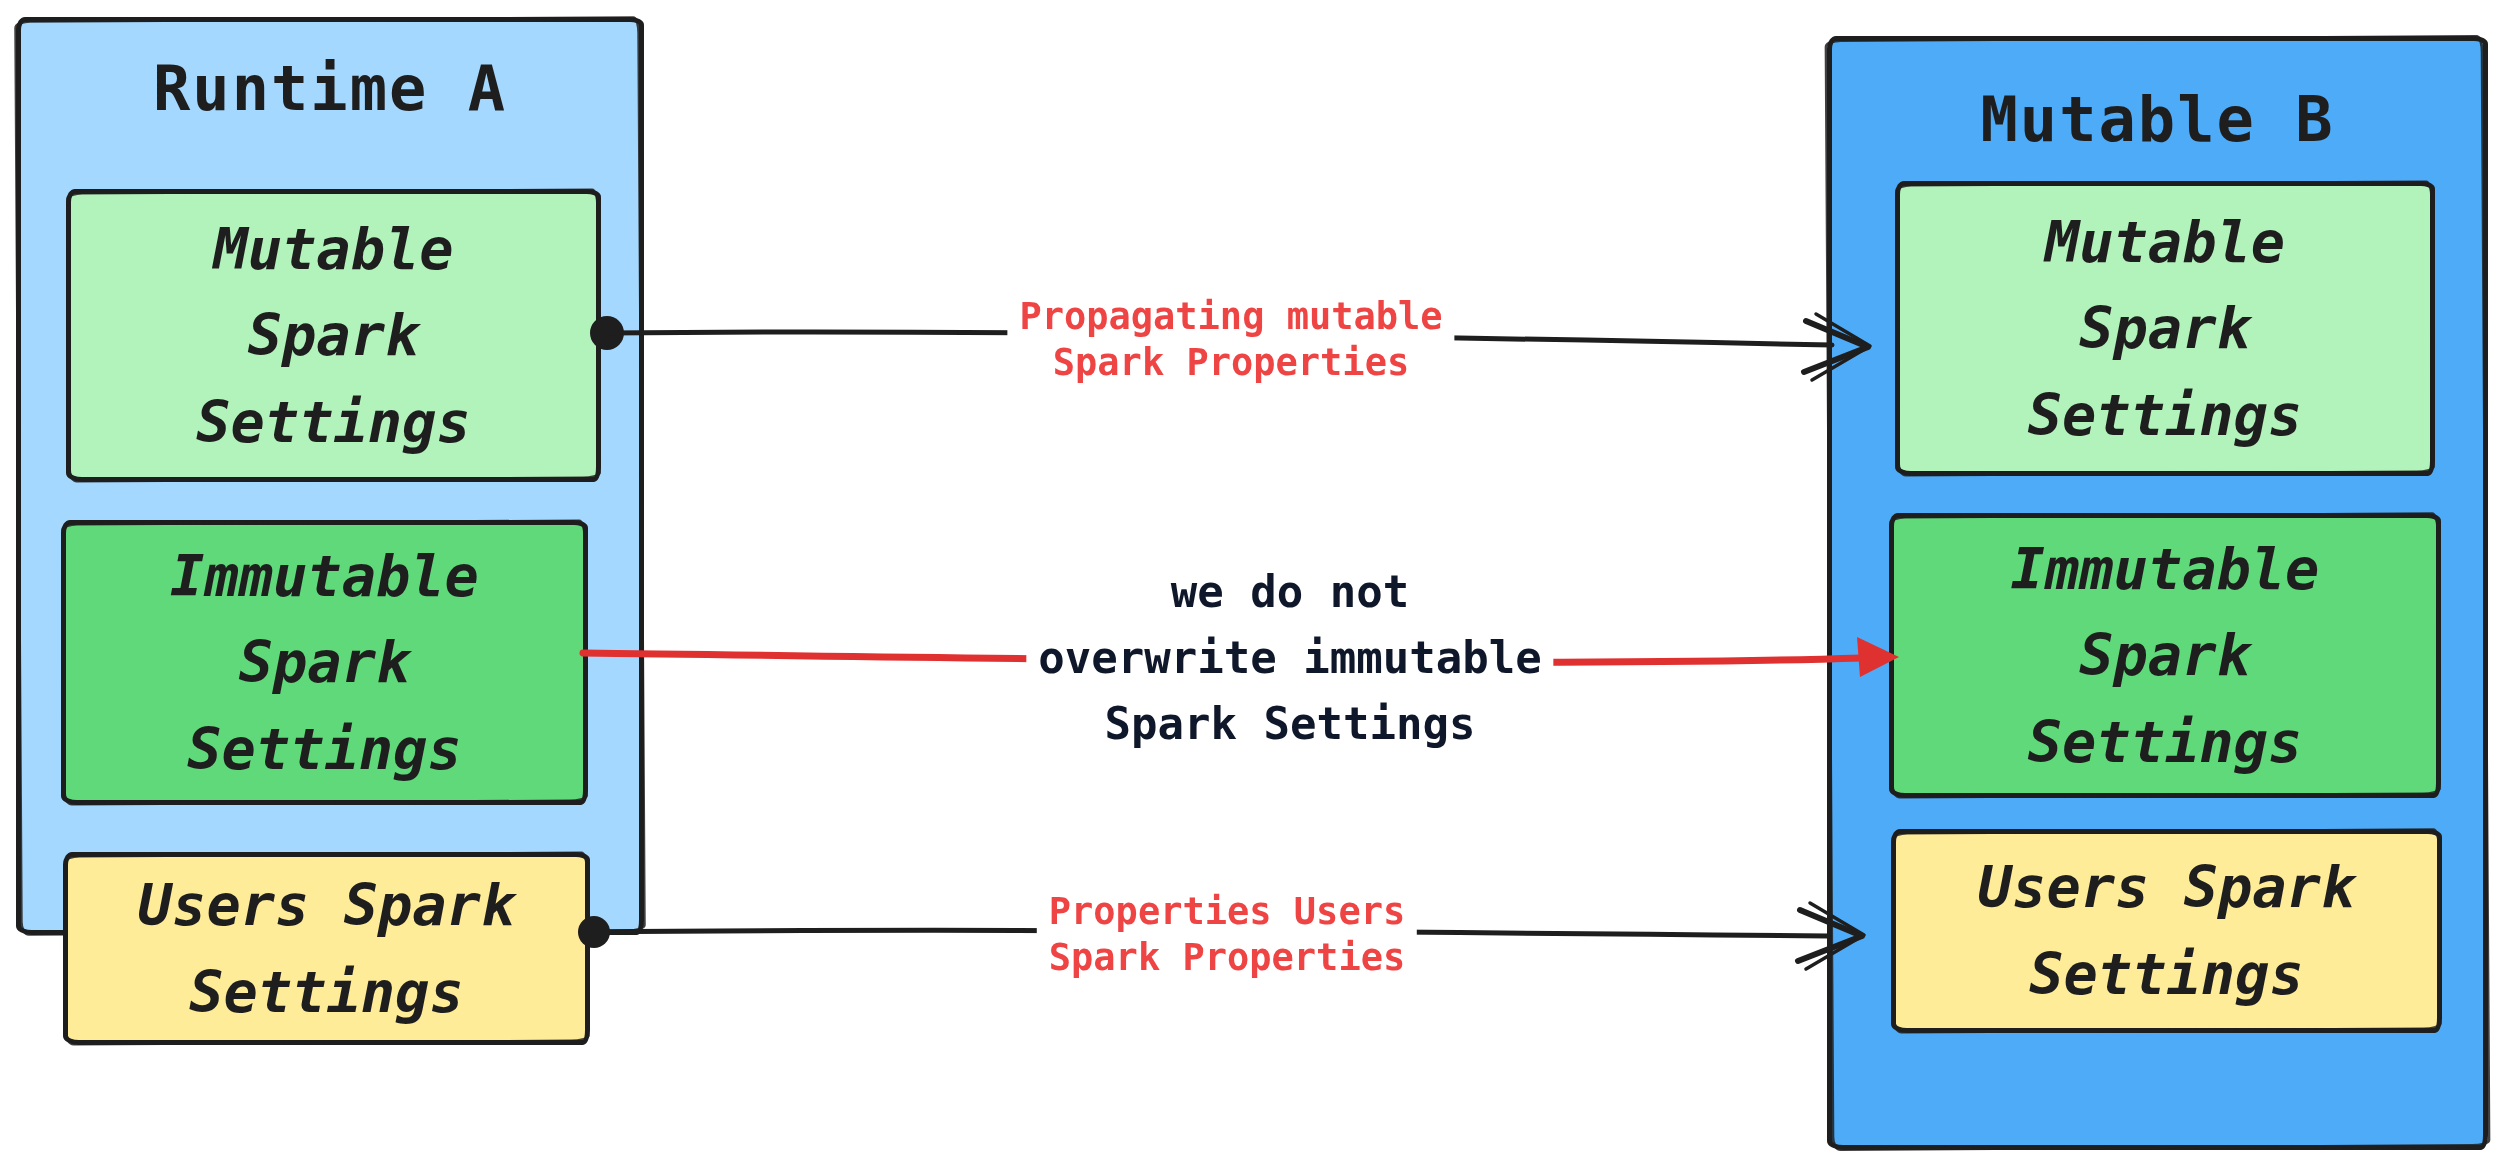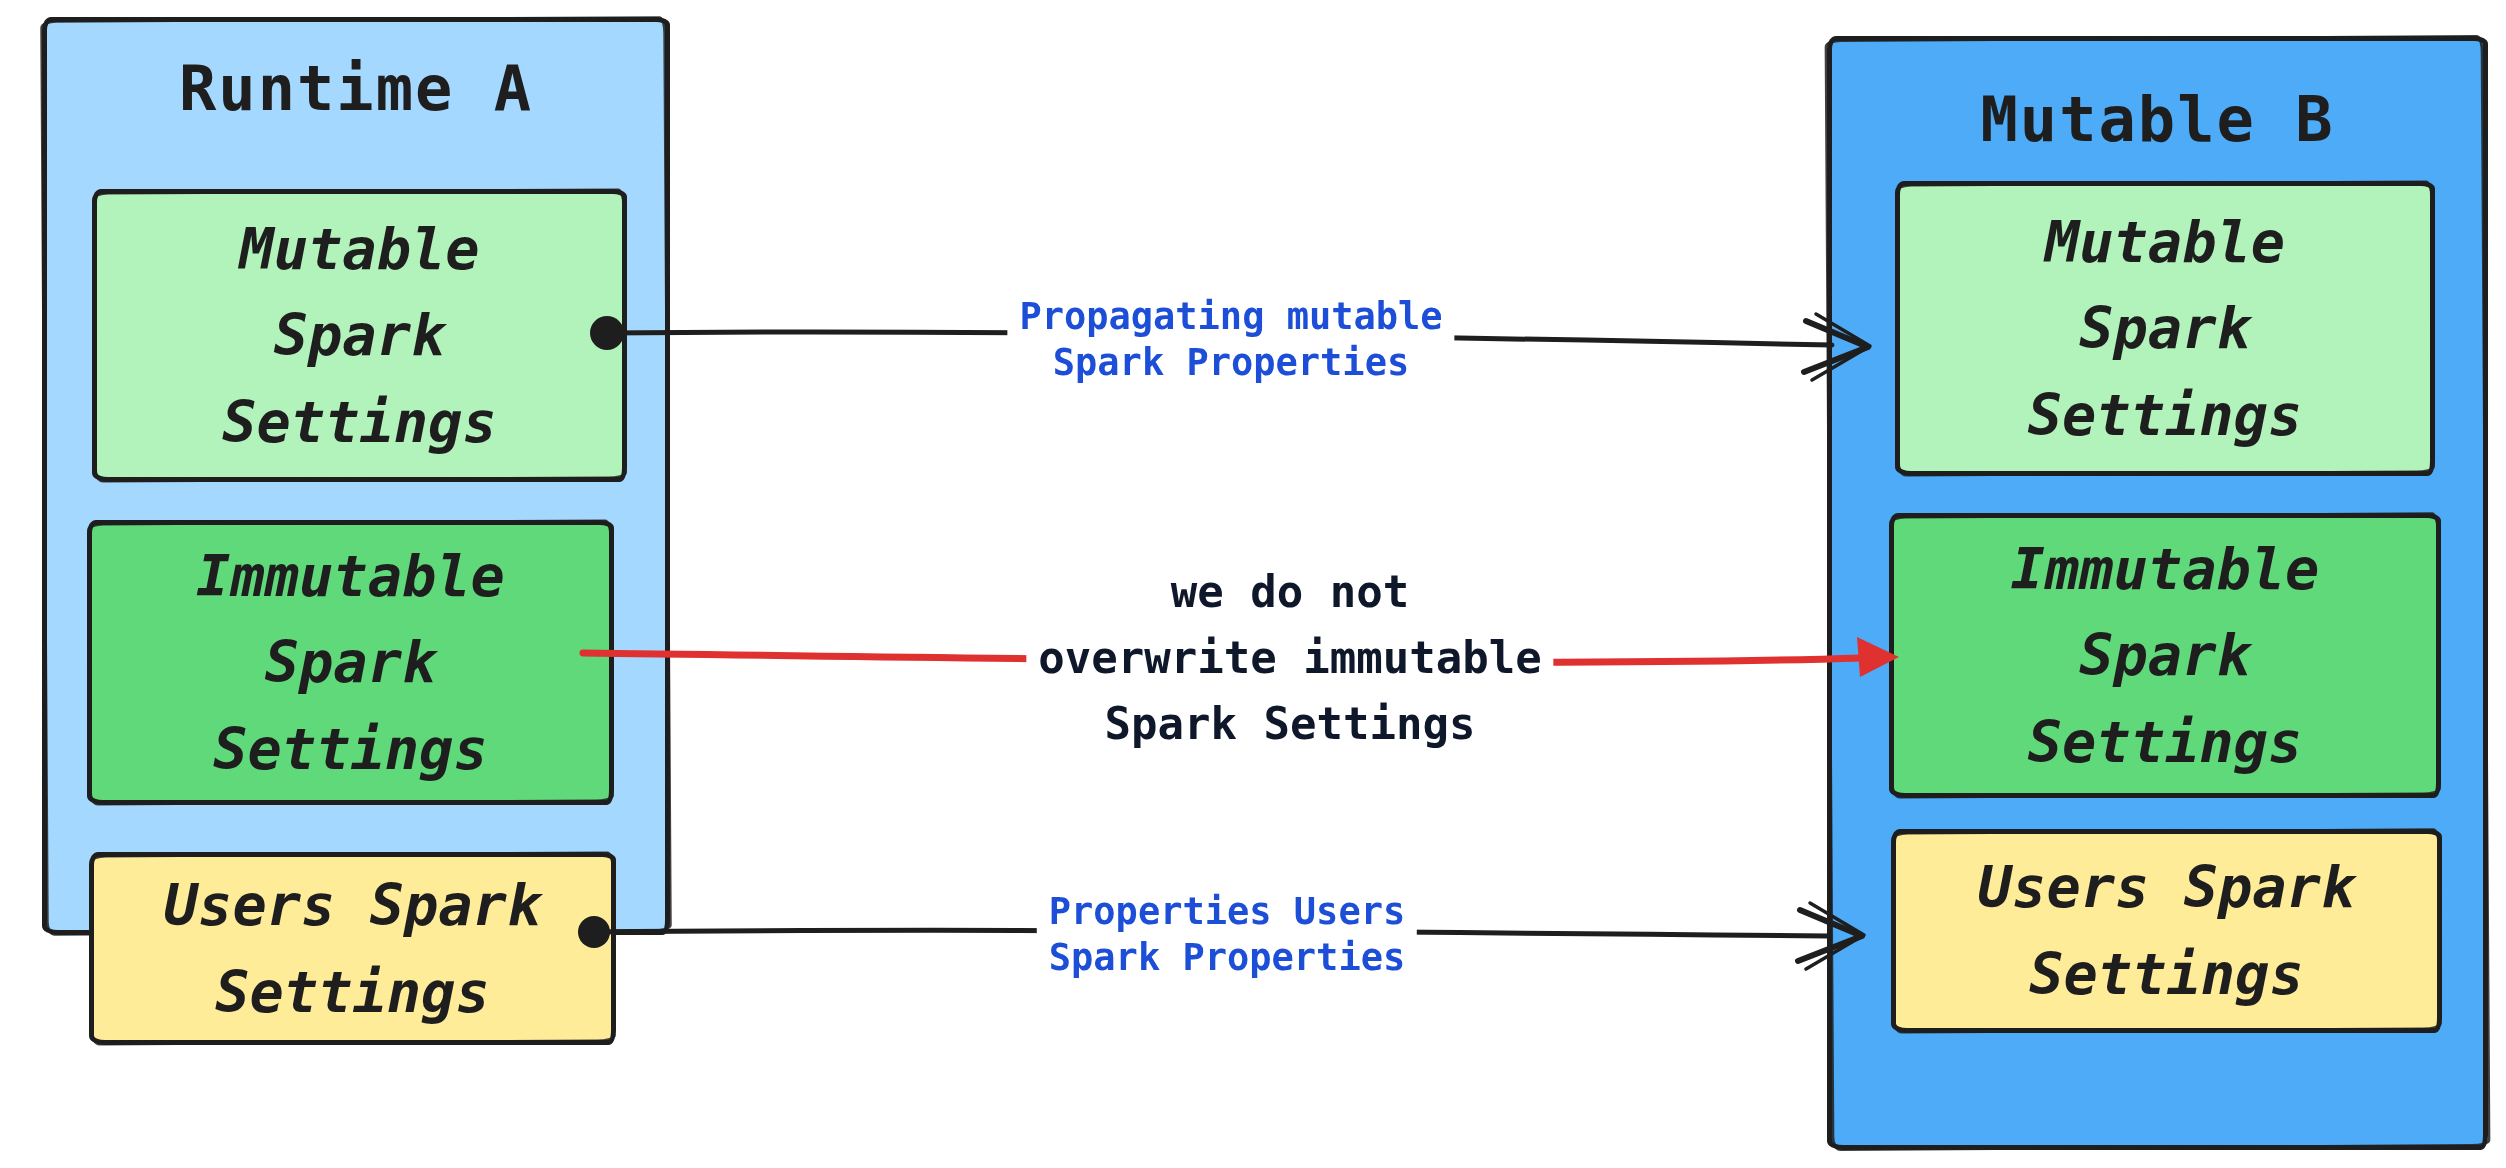--- a/index.html
+++ b/index.html
@@ -22,21 +22,21 @@
   .sketch::before {
     content: "";
     position: absolute;
     inset: -4px;
     border: 3px solid #1e1e1e;
     border-radius: 16px 7px 18px 9px / 8px 17px 7px 14px;
     transform: rotate(-0.35deg);
     pointer-events: none;
     opacity: .85;
   }
-  .container-a { left: 16px; top: 17px; width: 628px; height: 918px; background: #a5d8ff; z-index: 1; margin-left: 26px; }
+  .container-a { left: 16px; top: 17px; width: 628px; height: 918px; background: #a5d8ff; z-index: 1; }
   .container-b { left: 1827px; top: 36px; width: 661px; height: 1114px; background: #4dabf7; z-index: 1; }
   .runtime-title {
     position: absolute;
     left: 0; right: 0;
     text-align: center;
     font-size: 62px;
     font-weight: bold;
     letter-spacing: 2px;
     white-space: pre;
   }
@@ -74,21 +74,21 @@
   .arrow-label {
     position: absolute;
     transform: translate(-50%, -50%);
     background: #ffffff;
     padding: 4px 12px;
     text-align: center;
     white-space: pre-line;
     font-weight: bold;
     z-index: 6;
   }
-  .arrow-label.black { font-size: 37px; line-height: 1.25; color: #1d4ed8; }
+  .arrow-label.black { font-size: 37px; line-height: 1.25; color: #ef4444; }
   .arrow-label.red   { font-size: 44px; line-height: 1.5;  color: #0f172a; }
   .label-mutable { left: 1231px; top: 340px; }
   .label-immutable { left: 1290px; top: 658px; }
   .label-users { left: 1227px; top: 935px; }
 </style>
 </head>
 <body>
 
 <div class="canvas">
 

